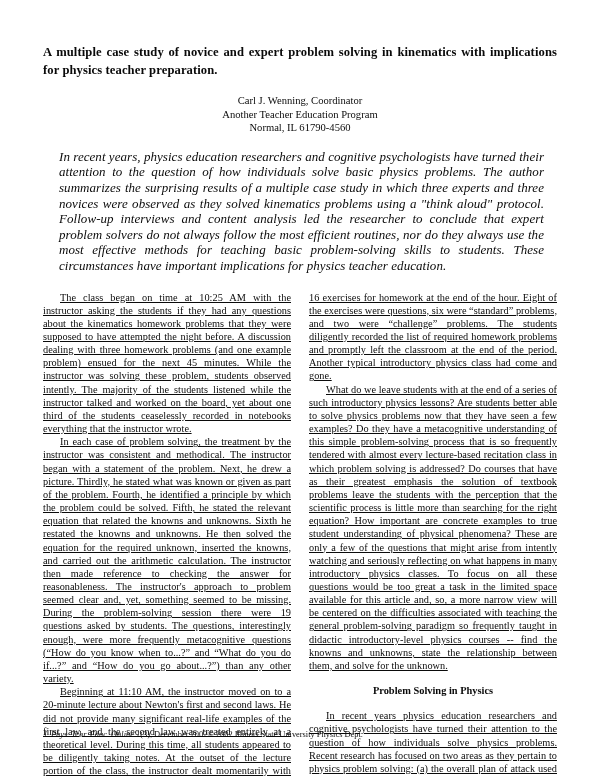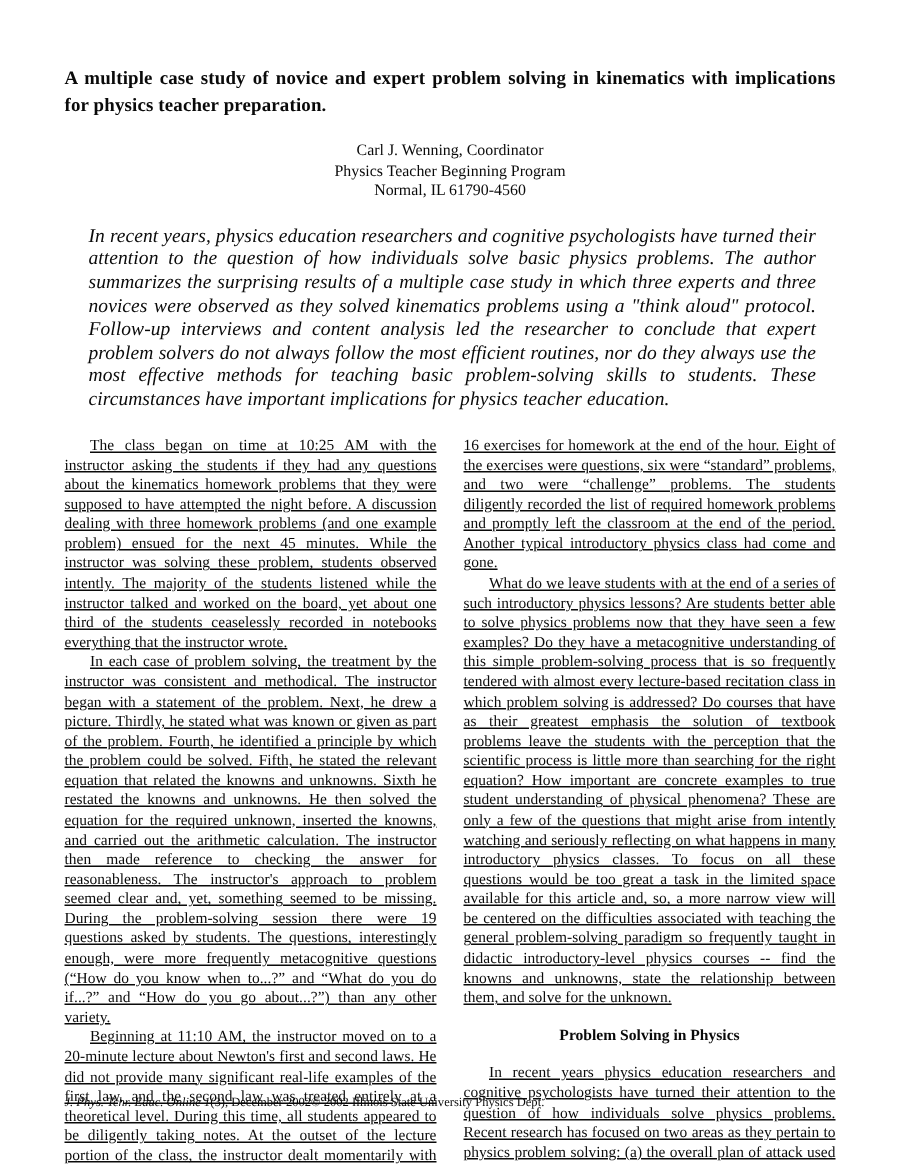--- a/index.html
+++ b/index.html
@@ -126,21 +126,21 @@
 <body>
 
 <div class="page">
 
   <div class="content">
 
     <h1 class="title">A multiple case study of novice and expert problem solving in kinematics with implications for physics teacher preparation.</h1>
 
     <div class="author-block">
       <div class="author-line">Carl J. Wenning, Coordinator</div>
-      <div class="author-line">Physics Teacher Beginning Program</div>
+      <div class="author-line">Another Teacher Education Program</div>
       <div class="author-line">Normal, IL  61790-4560</div>
     </div>
 
     <div class="abstract">In recent years, physics education researchers and cognitive psychologists have turned their attention to the question of how individuals solve basic physics problems. The author summarizes the surprising results of a multiple case study in which three experts and three novices were observed as they solved kinematics problems using a "think aloud" protocol. Follow-up interviews and content analysis led the researcher to conclude that expert problem solvers do not always follow the most efficient routines, nor do they always use the most effective methods for teaching basic problem-solving skills to students. These circumstances have important implications for physics teacher education.</div>
 
     <div class="columns">
 
       <div class="col">
         <p>The class began on time at 10:25 AM with the instructor asking the students if they had any questions about the kinematics homework problems that they were supposed to have attempted the night before. A discussion dealing with three homework problems (and one example problem) ensued for the next 45 minutes. While the instructor was solving these problem, students observed intently. The majority of the students listened while the instructor talked and worked on the board, yet about one third of the students ceaselessly recorded in notebooks everything that the instructor wrote.</p>
         <p>In each case of problem solving, the treatment by the instructor was consistent and methodical. The instructor began with a statement of the problem. Next, he drew a picture. Thirdly, he stated what was known or given as part of the problem. Fourth, he identified a principle by which the problem could be solved. Fifth, he stated the relevant equation that related the knowns and unknowns. Sixth he restated the knowns and unknowns. He then solved the equation for the required unknown, inserted the knowns, and carried out the arithmetic calculation. The instructor then made reference to checking the answer for reasonableness. The instructor's approach to problem seemed clear and, yet, something seemed to be missing. During the problem-solving session there were 19 questions asked by students. The questions, interestingly enough, were more frequently metacognitive questions (“How do you know when to...?” and “What do you do if...?” and “How do you go about...?”) than any other variety.</p>

